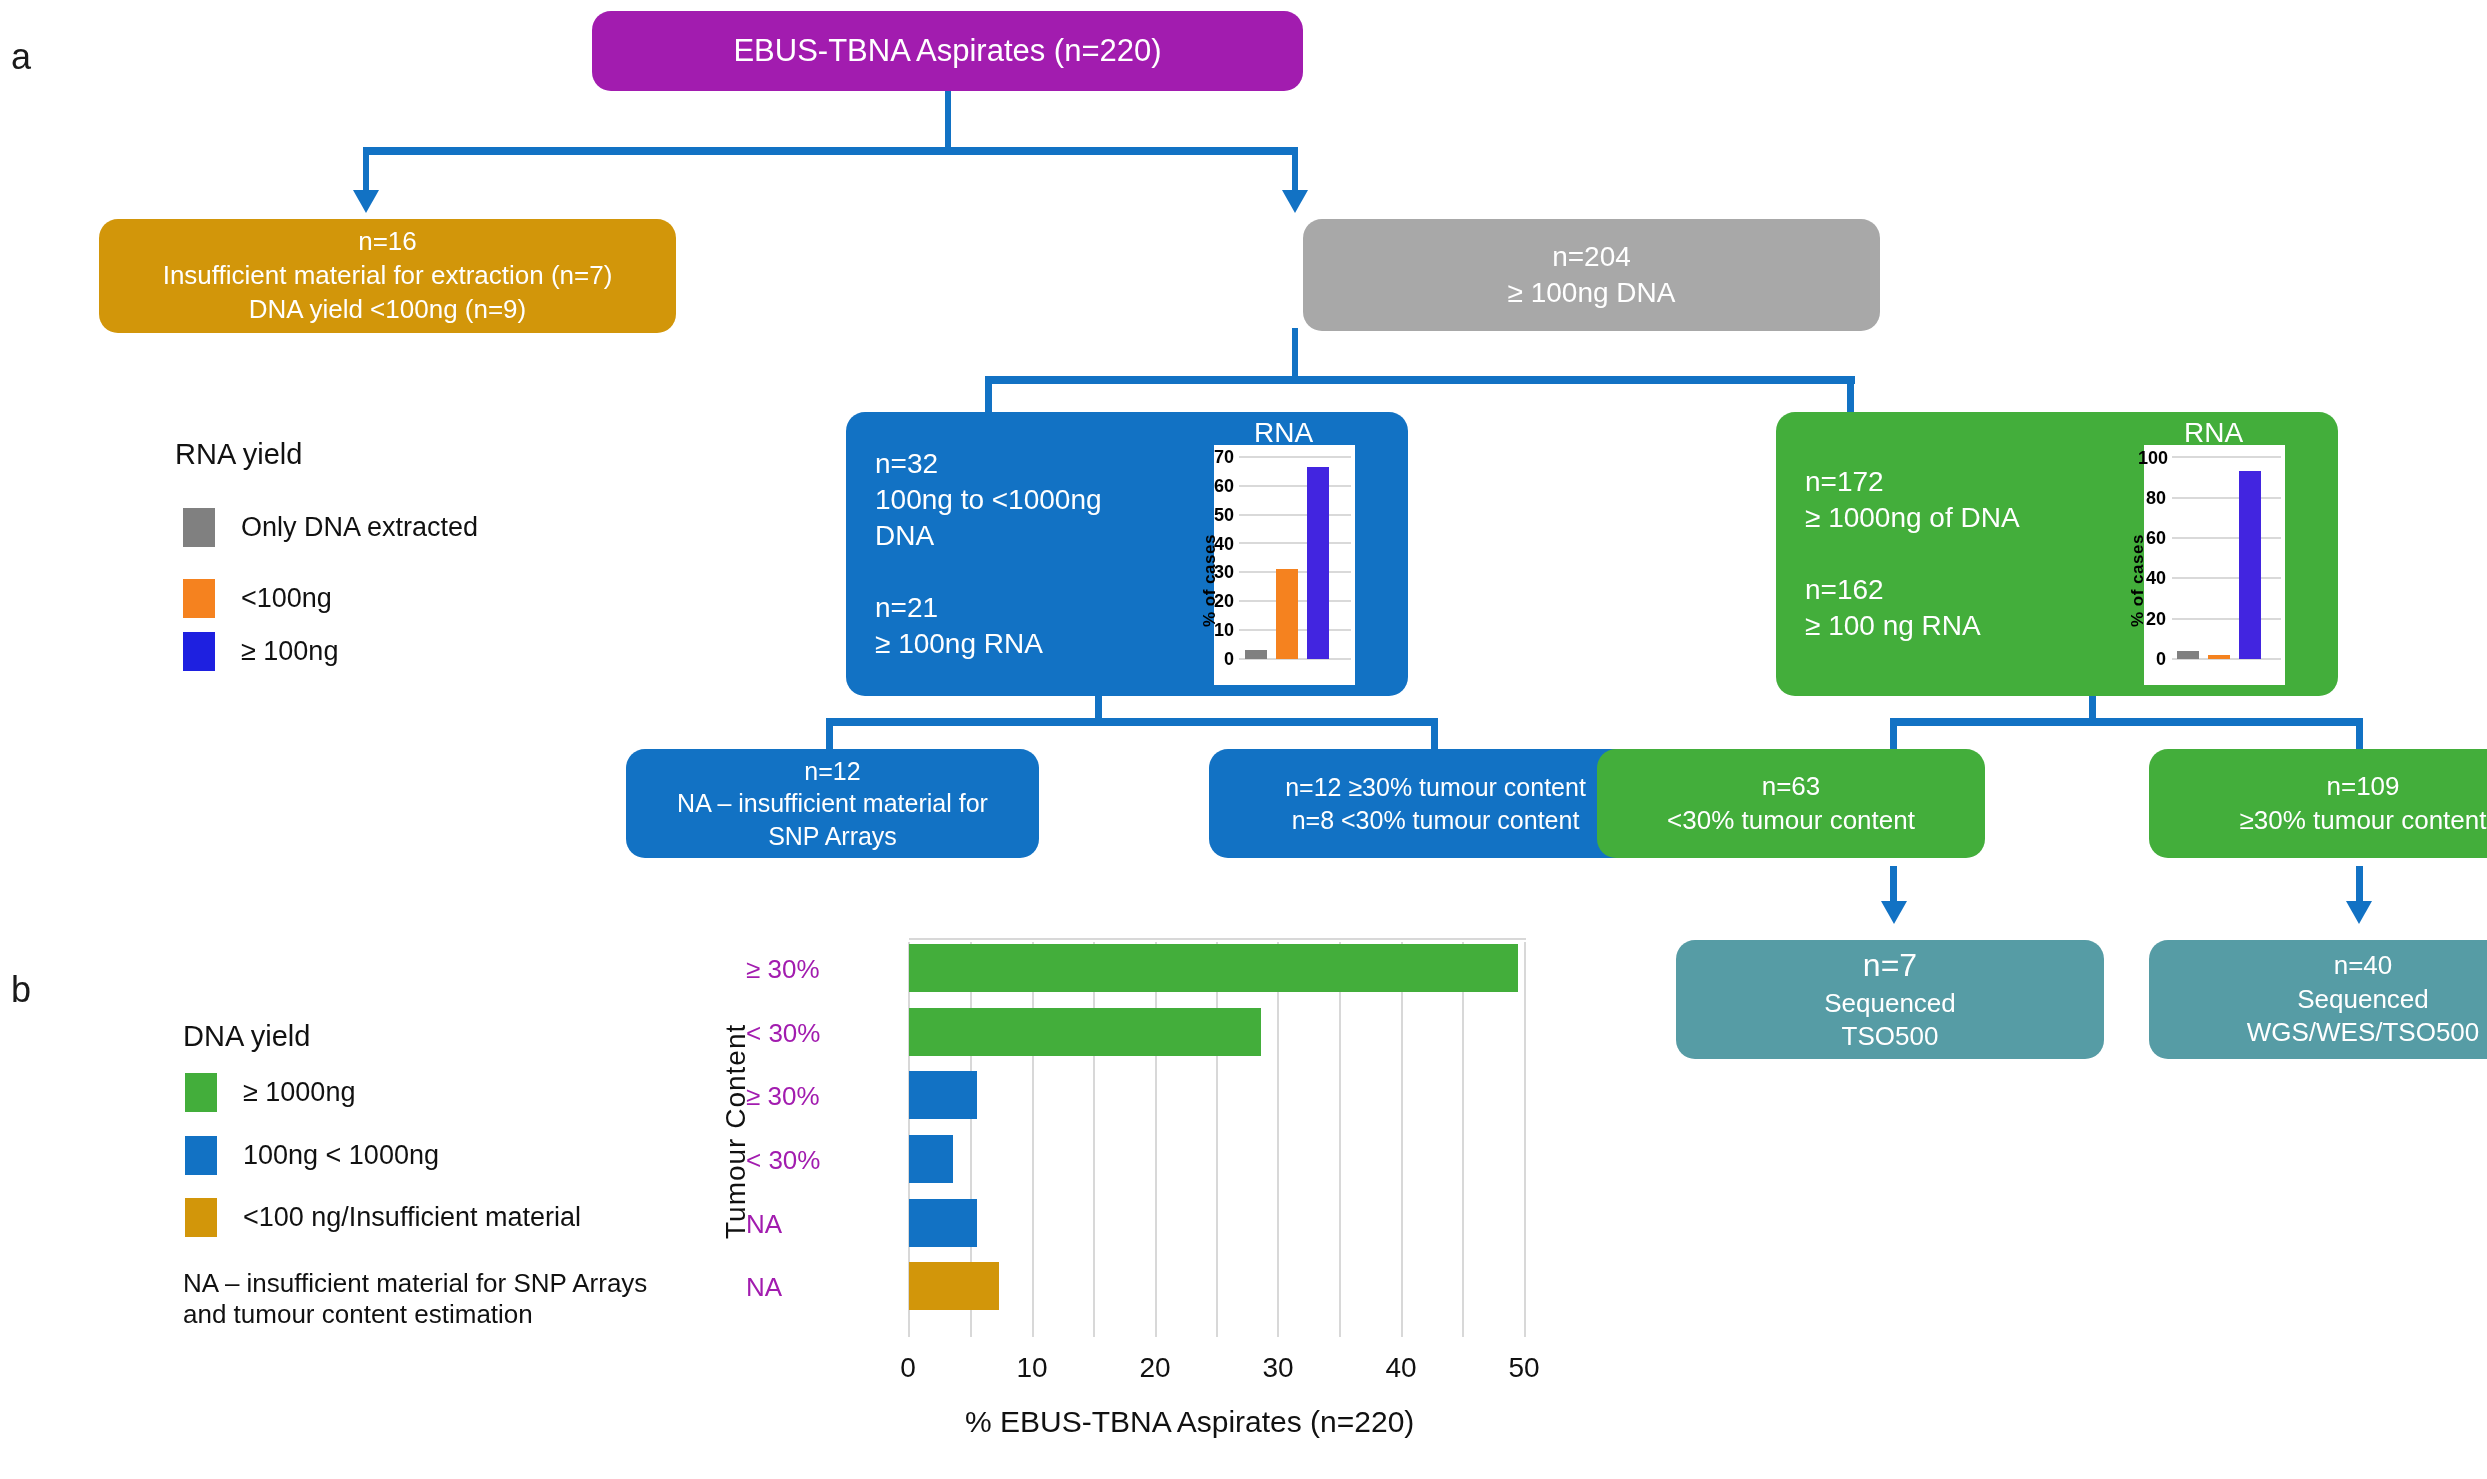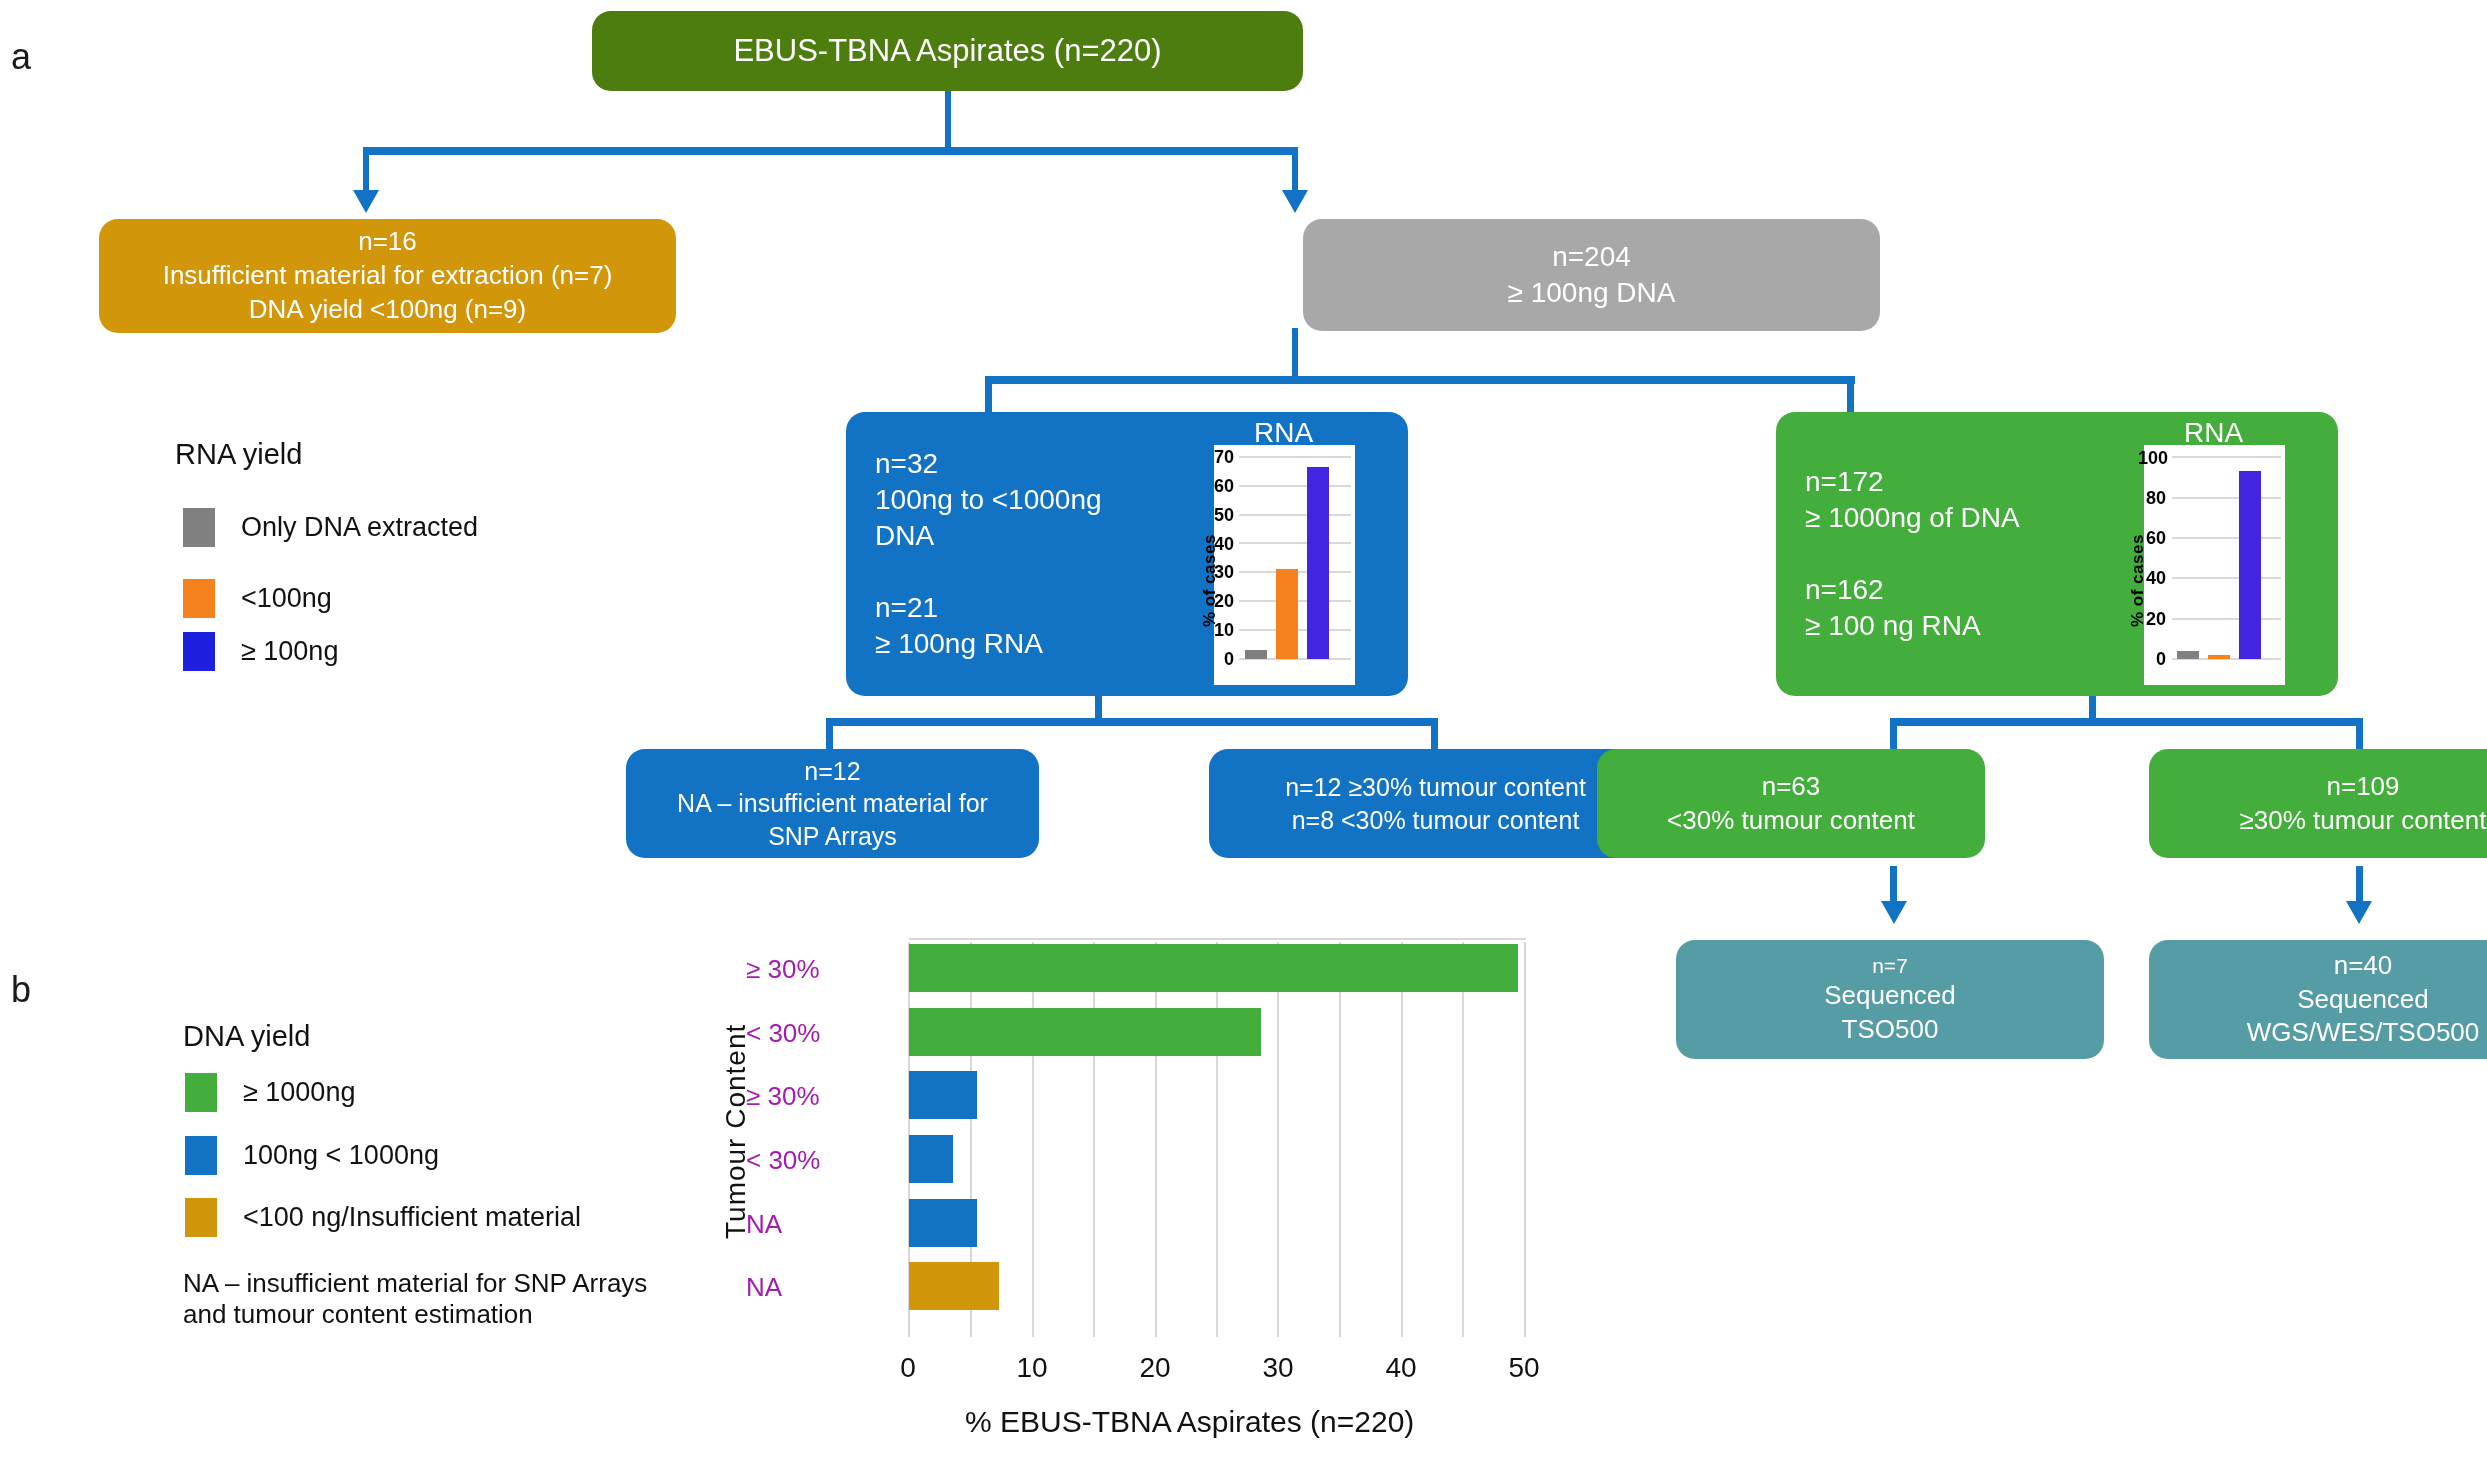--- a/index.html
+++ b/index.html
@@ -7,21 +7,21 @@
        font-family:"Liberation Sans","DejaVu Sans",sans-serif;color:#000;}
   .abs{position:absolute;}
   .panel-letter{font-size:36px;color:#1a1a1a;font-weight:400;line-height:1;}
 
   
   .fbox{position:absolute;border-radius:19px;display:flex;align-items:center;
         justify-content:center;text-align:center;color:#fff;box-sizing:border-box;}
   .fbox .txt{width:100%;padding:0 13px;box-sizing:border-box;}
   .fbox .ln{display:block;line-height:1.30;}
 
-  .c-red{background:#4d7c0f;}
+  .c-red{background:#a21caf;}
   .c-orange{background:#D2960A;}
   .c-gray{background:#A8A8A8;}
   .c-blue{background:#1272C4;}
   .c-green{background:#43AE3B;}
   .c-teal{background:#569CA5;}
 
   
   .conn{position:absolute;background:#1272C4;}
   .arrowhead{position:absolute;width:0;height:0;border-left:13px solid transparent;
              border-right:13px solid transparent;border-top:23px solid #1272C4;}
@@ -206,21 +206,21 @@
 </div>
 <div class="fbox c-green" style="left:2149px;top:749px;width:428px;height:109px;">
   <div class="txt">
     <span class="ln" style="font-size:26px;">n=109</span>
     <span class="ln" style="font-size:26px;">≥30% tumour content</span>
   </div>
 </div>
 
 <div class="fbox c-teal" style="left:1676px;top:940px;width:428px;height:119px;">
   <div class="txt">
-    <span class="ln" style="font-size:21px;">n=7</span>
+    <span class="ln" style="font-size:32px;">n=7</span>
     <span class="ln" style="font-size:26px;">Sequenced</span>
     <span class="ln" style="font-size:26px;">TSO500</span>
   </div>
 </div>
 <div class="fbox c-teal" style="left:2149px;top:940px;width:428px;height:119px;">
   <div class="txt">
     <span class="ln" style="font-size:26px;">n=40</span>
     <span class="ln" style="font-size:26px;">Sequenced</span>
     <span class="ln" style="font-size:26px;">WGS/WES/TSO500</span>
   </div>

